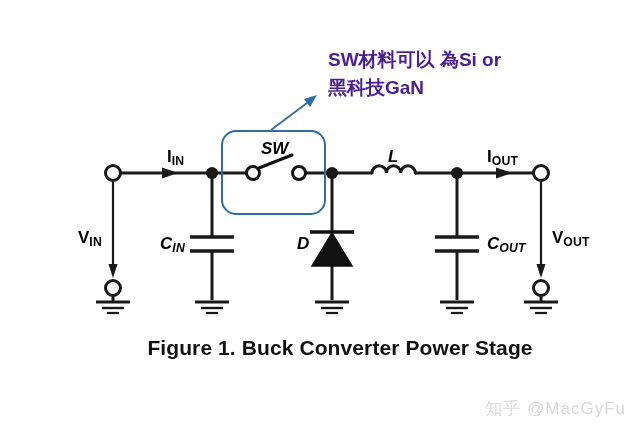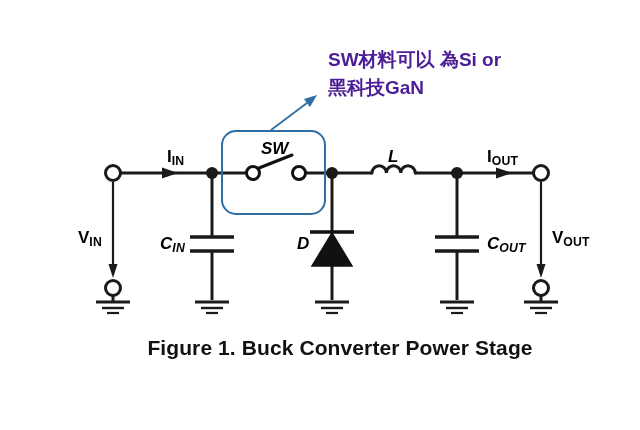--- a/index.html
+++ b/index.html
@@ -225,14 +225,15 @@
 
   <div class="lbl node-label" style="left:487px; top:147px;text-align:right;"><span>I</span><span class="sub">OUT</span></div>
 
   <div class="lbl node-label" style="left:552px; top:228px;"><span>V</span><span class="sub">OUT</span></div>
 
   <div id="annotation-text">SW材料可以 為Si or
 黑科技GaN</div>
 
   <div id="figure-caption">Figure 1. Buck Converter Power Stage</div>
 
+  <div id="watermark">知乎 @MacGyFu</div>
 
 </div>
 
 </body></html>

